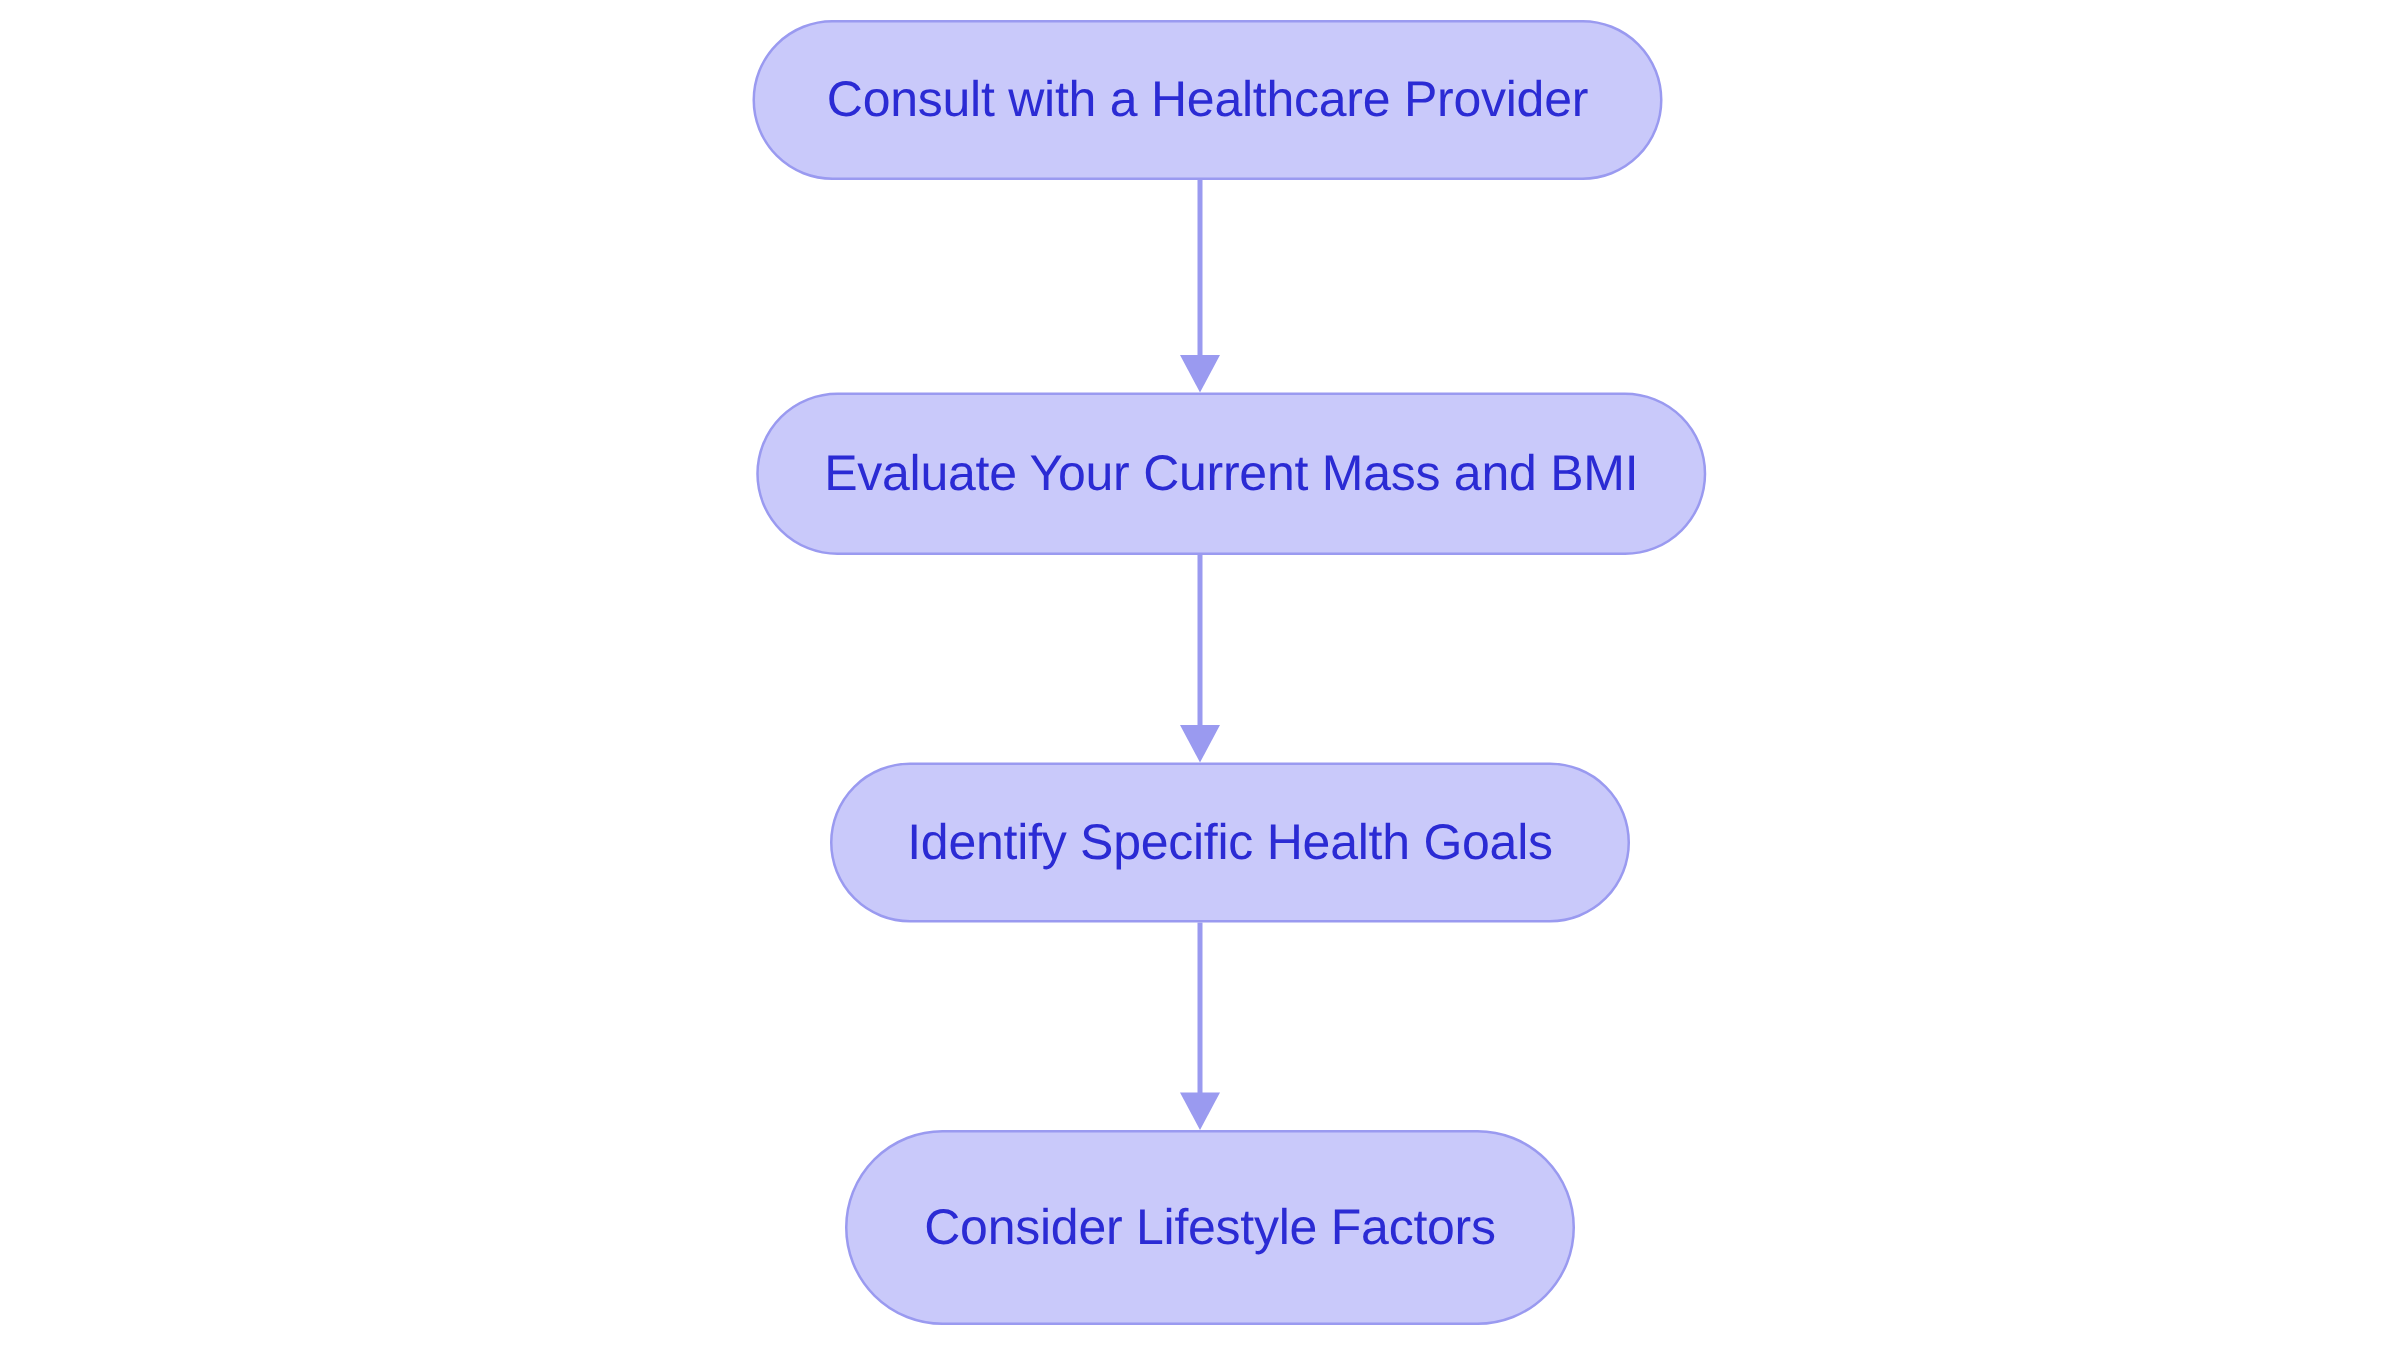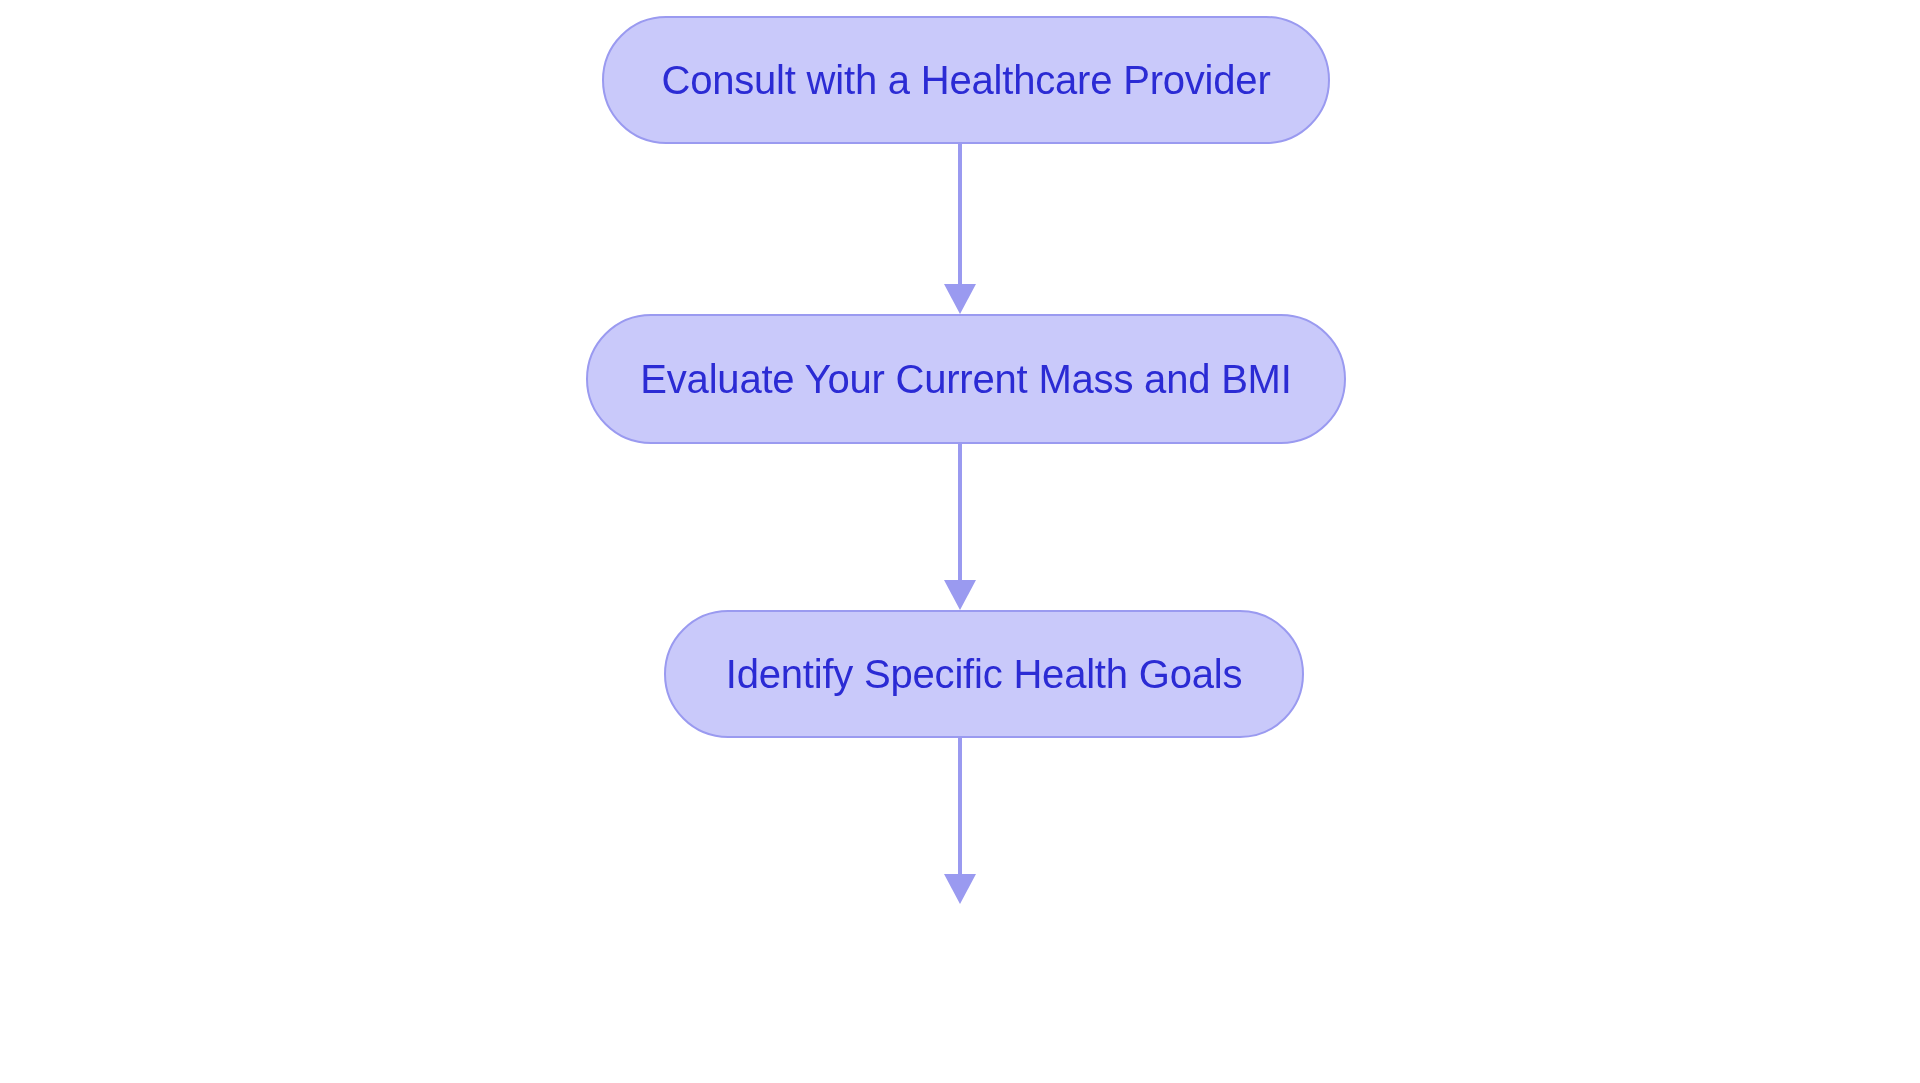--- a/index.html
+++ b/index.html
@@ -65,32 +65,35 @@
 
   <div class="flow-node" style="left:602px; top:16px; width:728px; height:128px;">
     <span class="flow-node-label">Consult with a Healthcare Provider</span>
   </div>
 
   <svg class="flow-edge" style="left:940px; top:144px; width:40px; height:170px;" viewBox="0 0 40 170" xmlns="http://www.w3.org/2000/svg">
     <line class="flow-edge-line" x1="20" y1="0" x2="20" y2="148"></line>
     <polygon class="flow-edge-head" points="4,140 36,140 20,170"></polygon>
   </svg>
 
-  <div class="flow-node" style="left:586px; top:314px; width:760px; height:130px;">
+  <div class="flow-node" style="left:605px; top:314px; width:760px; height:130px;">
     <span class="flow-node-label">Evaluate Your Current Mass and BMI</span>
   </div>
 
   <svg class="flow-edge" style="left:940px; top:444px; width:40px; height:166px;" viewBox="0 0 40 166" xmlns="http://www.w3.org/2000/svg">
     <line class="flow-edge-line" x1="20" y1="0" x2="20" y2="144"></line>
     <polygon class="flow-edge-head" points="4,136 36,136 20,166"></polygon>
   </svg>
 
   <div class="flow-node" style="left:664px; top:610px; width:640px; height:128px;">
     <span class="flow-node-label">Identify Specific Health Goals</span>
   </div>
 
   <svg class="flow-edge" style="left:940px; top:738px; width:40px; height:166px;" viewBox="0 0 40 166" xmlns="http://www.w3.org/2000/svg">
     <line class="flow-edge-line" x1="20" y1="0" x2="20" y2="144"></line>
     <polygon class="flow-edge-head" points="4,136 36,136 20,166"></polygon>
   </svg>
 
+  <div class="flow-node" style="left:676px; top:904px; width:584px; height:156px;">
+    <span class="flow-node-label">Consider Lifestyle Factors</span>
+  </div>
 
 </div>
 
 </body></html>

